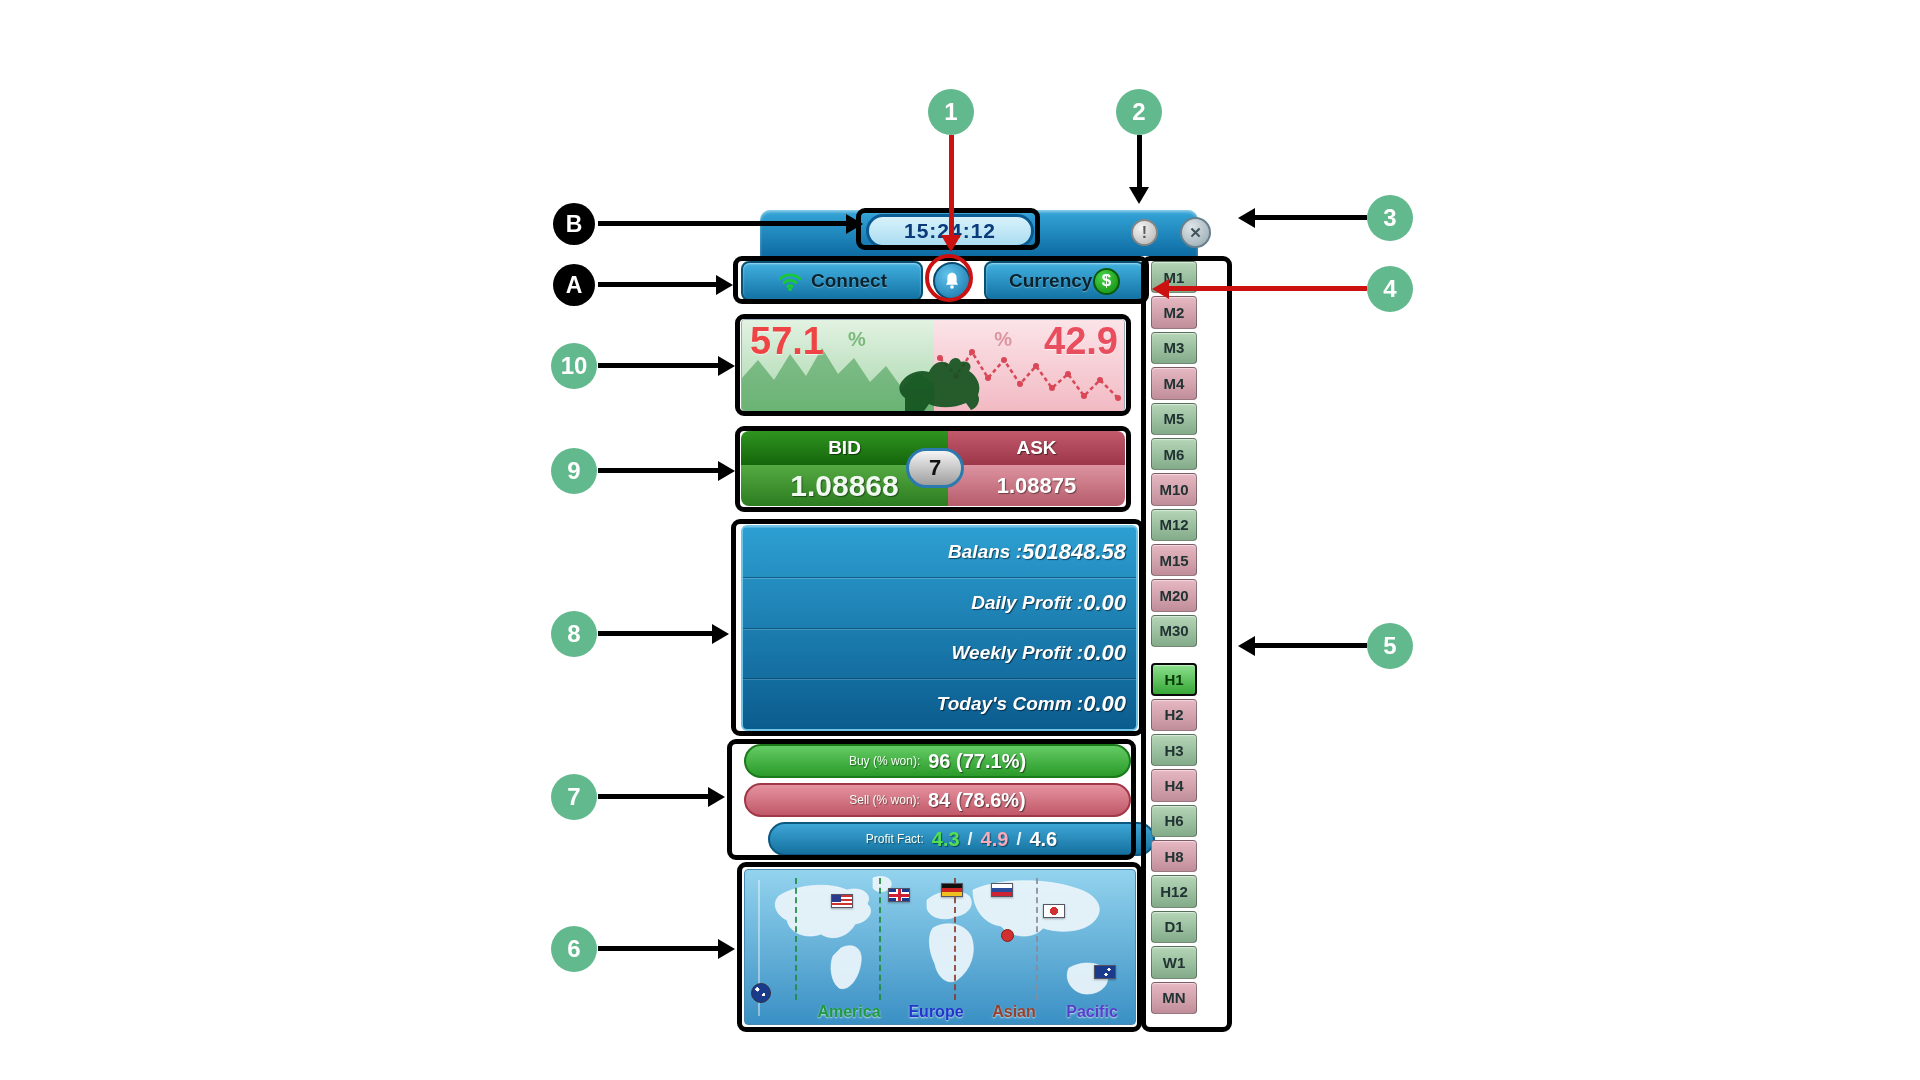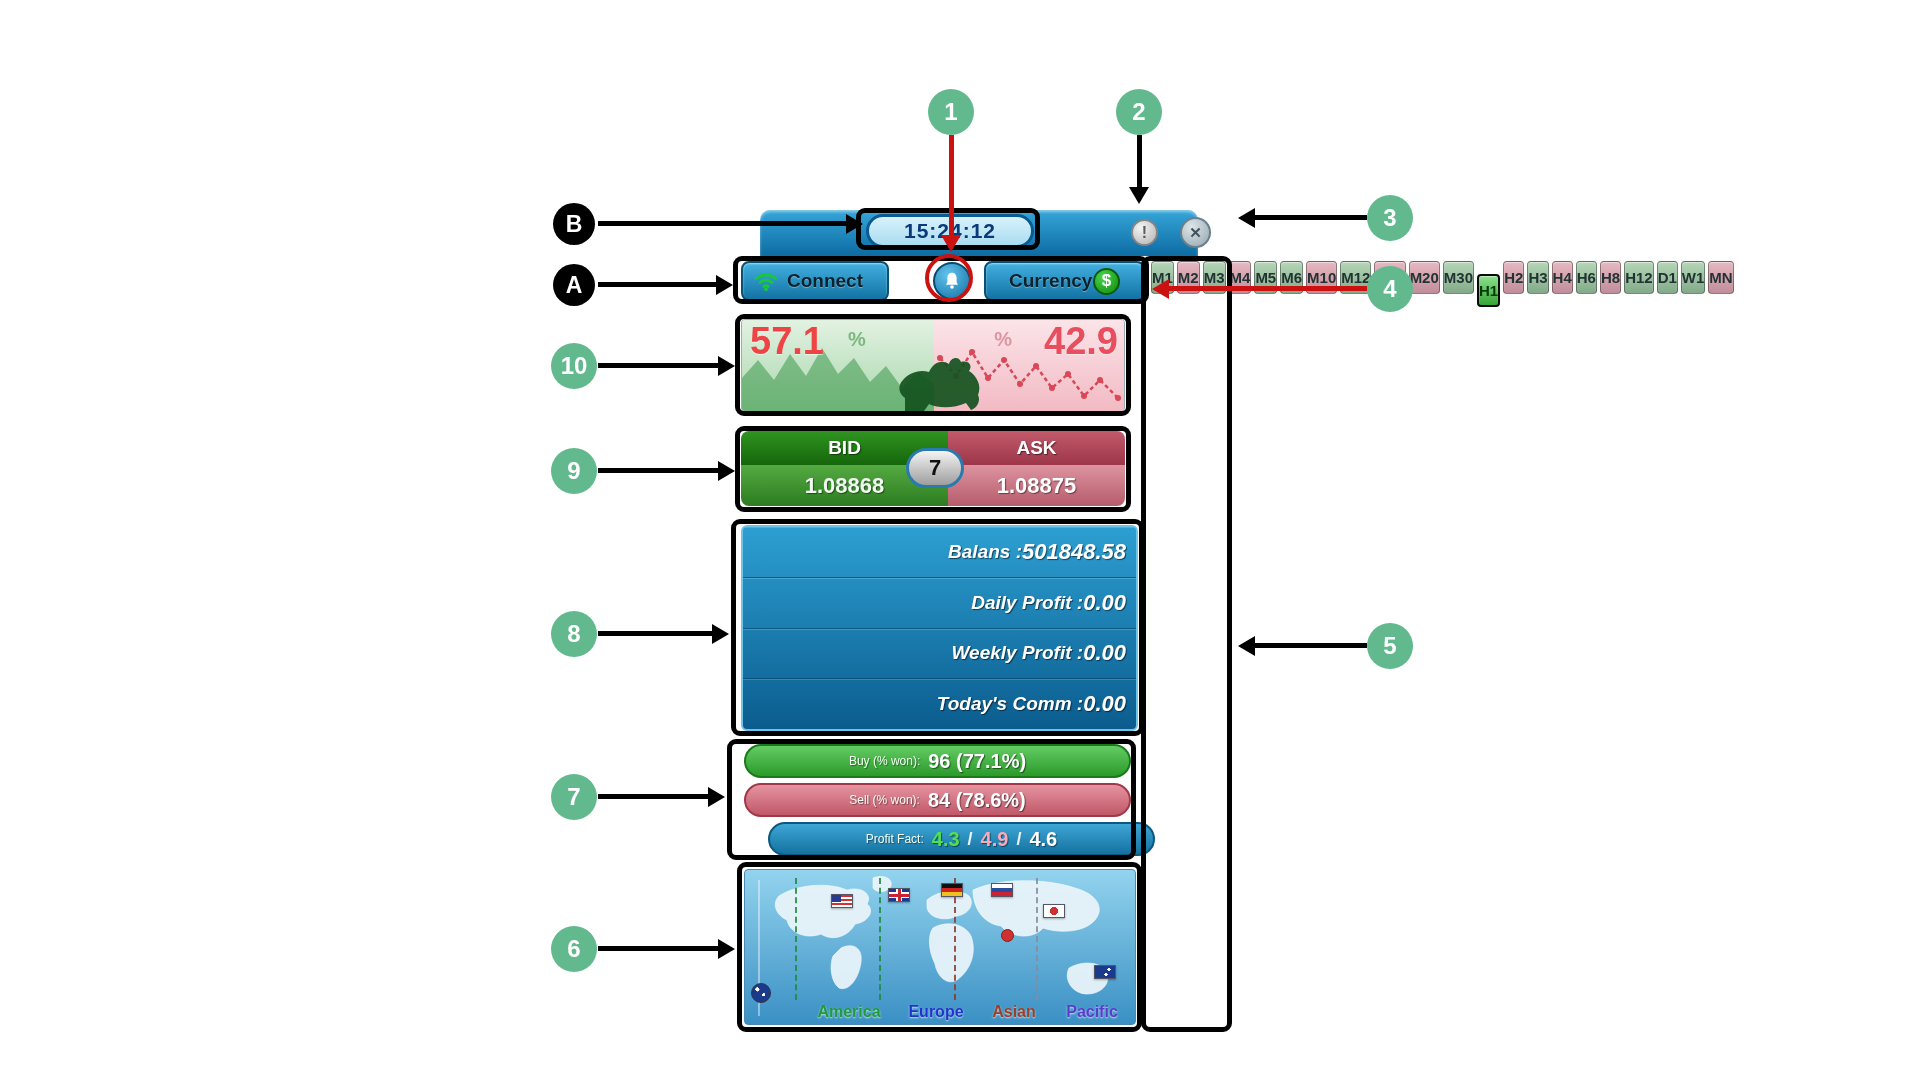--- a/index.html
+++ b/index.html
@@ -18,21 +18,21 @@
   .alert-btn { left:1131px; top:219px; width:27px; height:27px; border-radius:50%;
     background:radial-gradient(circle at 35% 30%,#f4f4f4,#b2b2b2); border:2px solid #858585;
     display:flex; align-items:center; justify-content:center; font-weight:bold; font-size:16px; color:#5c5c5c; }
   .close-btn { left:1180px; top:217px; width:31px; height:31px; border-radius:50%;
     background:radial-gradient(circle at 35% 30%,#dde5e9,#95a6af); border:2px solid #68808c;
     display:flex; align-items:center; justify-content:center; font-weight:bold; font-size:15px; color:#41525b; }
 
   
   .tool-btn { background:linear-gradient(180deg,#42b1e0,#1272a4); border:2px solid #0a5070; border-radius:8px;
     box-shadow:inset 0 1px 2px rgba(255,255,255,.55); display:flex; align-items:center; }
-  .connect-btn { left:741px; top:261px; width:148px; height:40px; gap:8px; padding:0 10px; }
+  .connect-btn { left:741px; top:261px; width:182px; height:40px; gap:8px; padding:0 10px;justify-content:center; }
   .currency-btn { left:984px; top:261px; width:161px; height:40px; justify-content:space-between; padding:0 23px; }
   .btn-label { font-size:19px; font-weight:bold; color:#08222e; text-shadow:0 1px 1px rgba(255,255,255,.35); }
   .bell-btn { left:933px; top:262px; width:38px; height:38px; border-radius:50%;
     background:radial-gradient(circle at 38% 32%,#63c4ee,#0f6fa3); border:2px solid #0a4a6e;
     display:flex; align-items:center; justify-content:center; }
   .dollar-icon { width:27px; height:27px; border-radius:50%;
     background:radial-gradient(circle at 35% 30%,#4ad44a,#0e8a0e); border:2px solid #0a5a0a;
     display:flex; align-items:center; justify-content:center; color:#fff; font-weight:bold; font-size:17px; }
 
   
@@ -47,21 +47,21 @@
 
   
   .bid-head { left:741px; top:431px; width:207px; height:34px; background:linear-gradient(180deg,#2f9420,#15660b);
     border-radius:8px 0 0 0; display:flex; align-items:center; justify-content:center;
     color:#fff; font-weight:bold; font-size:19px; text-shadow:1px 1px 1px rgba(0,0,0,.5); }
   .ask-head { left:948px; top:431px; width:177px; height:34px; background:linear-gradient(180deg,#c25a6c,#9c3648);
     border-radius:0 8px 0 0; display:flex; align-items:center; justify-content:center;
     color:#fff; font-weight:bold; font-size:19px; text-shadow:1px 1px 1px rgba(0,0,0,.5); }
   .bid-price { left:741px; top:465px; width:207px; height:41px; background:linear-gradient(180deg,#55aa42,#2c7c20);
     border-radius:0 0 0 8px; display:flex; align-items:center; justify-content:center;
-    color:#f0faf0; font-weight:bold; font-size:22px; text-shadow:1px 1px 1px rgba(0,0,0,.45); }
+    color:#f0faf0; font-weight:bold; font-size:30px; text-shadow:1px 1px 1px rgba(0,0,0,.45); }
   .ask-price { left:948px; top:465px; width:177px; height:41px; background:linear-gradient(180deg,#dd93a0,#b65c6b);
     border-radius:0 0 8px 0; display:flex; align-items:center; justify-content:center;
     color:#fff; font-weight:bold; font-size:22px; text-shadow:1px 1px 1px rgba(0,0,0,.45); }
   .spread { left:906px; top:448px; width:58px; height:40px;
     background:linear-gradient(180deg,#f4f4f4,#9e9e9e); border:3px solid #2a7ab0; border-radius:20px;
     display:flex; align-items:center; justify-content:center; font-size:22px; font-weight:bold; color:#111; z-index:3; }
 
   
   .account { left:741px; top:525px; width:397px; height:206px; display:flex; flex-direction:column;
     background:linear-gradient(180deg,#2d9fd2,#0b5c8e); border:2px solid #70c4e6; border-radius:6px; overflow:hidden; }
@@ -101,21 +101,21 @@
   .flag-ru { background:linear-gradient(180deg,#fff 0 33%,#2a4a9c 33% 66%,#cc2233 66% 100%); }
   .flag-jp { background:radial-gradient(circle at 50% 50%,#d03030 0 4px,#fff 4px); }
   .flag-au { background:radial-gradient(circle at 70% 30%,#fff 0 1.5px,transparent 1.6px),
              radial-gradient(circle at 55% 70%,#fff 0 1.5px,transparent 1.6px),#1a3a8c; }
   .red-dot { position:absolute; width:13px; height:13px; border-radius:50%; background:#d03030; border:1px solid #8a1a1a; }
   .corner-flag { position:absolute; width:20px; height:20px; border-radius:50%; border:1px solid #334;
              background:radial-gradient(circle at 30% 30%,#fff 0 2px,transparent 2.2px),
                         radial-gradient(circle at 65% 60%,#fff 0 1.5px,transparent 1.7px),#1a3a8c; }
 
   
-  .tf-col { left:1151px; top:261px; width:46px; height:753px; display:flex; flex-direction:row; gap:3px; }
+  .tf-col { left:1151px; top:261px; width:46px; height:753px; display:flex; flex-direction:column; gap:3px; }
   .tf-btn { width:46px; height:33px; border-radius:4px; border:1px solid rgba(0,0,0,.35);
     display:flex; align-items:center; justify-content:center; font-size:15px; font-weight:bold; color:#233;
     box-shadow:inset 0 1px 1px rgba(255,255,255,.5); }
   .tf-btn.green { background:linear-gradient(180deg,#b5d6b7,#83ab89); }
   .tf-btn.pink  { background:linear-gradient(180deg,#e6b8c2,#c08e9a); }
   .tf-btn.selected { background:linear-gradient(180deg,#8ce08c,#36a636); border:2px solid #0a0a0a; color:#053a05;margin-top:13px; }
 
   
   .ann-box { position:absolute; border:5px solid #000; border-radius:9px; background:transparent; }
   .callout { position:absolute; width:46px; height:46px; border-radius:50%;

